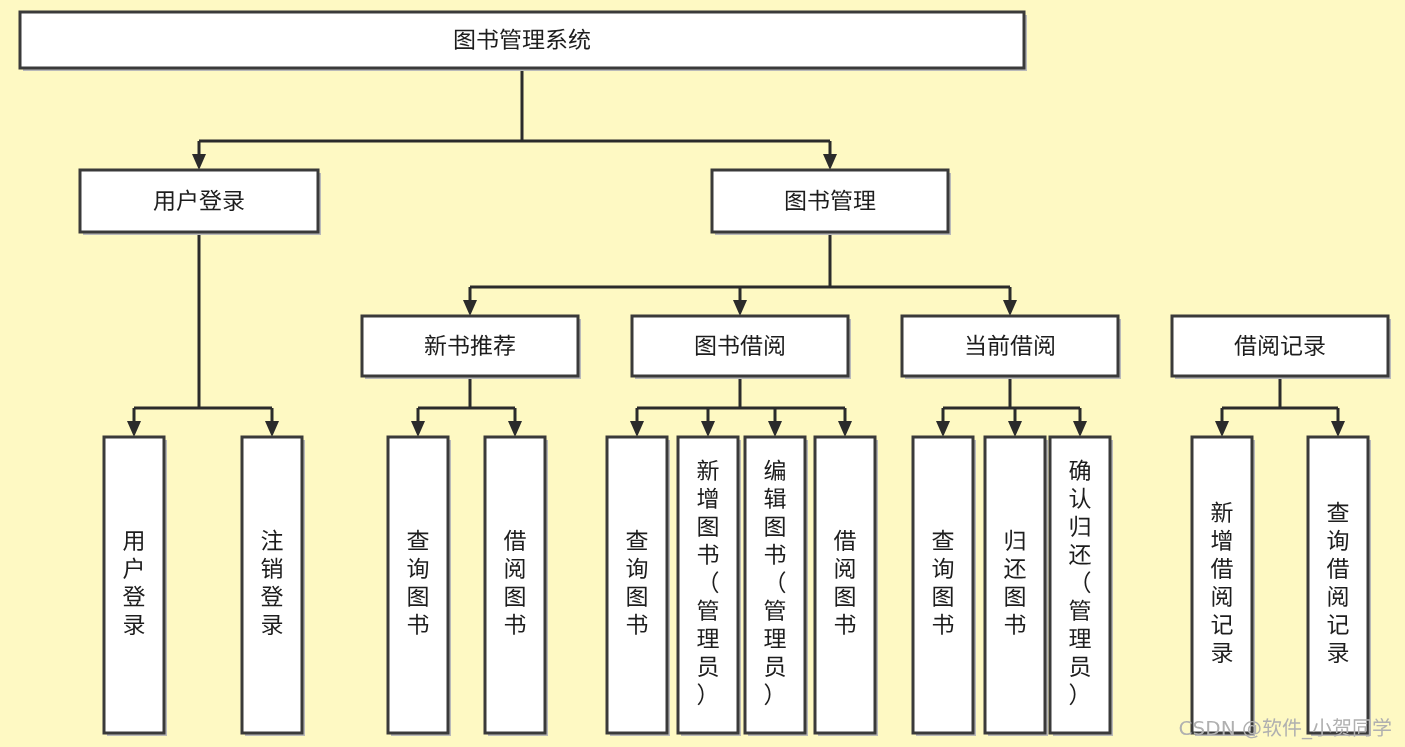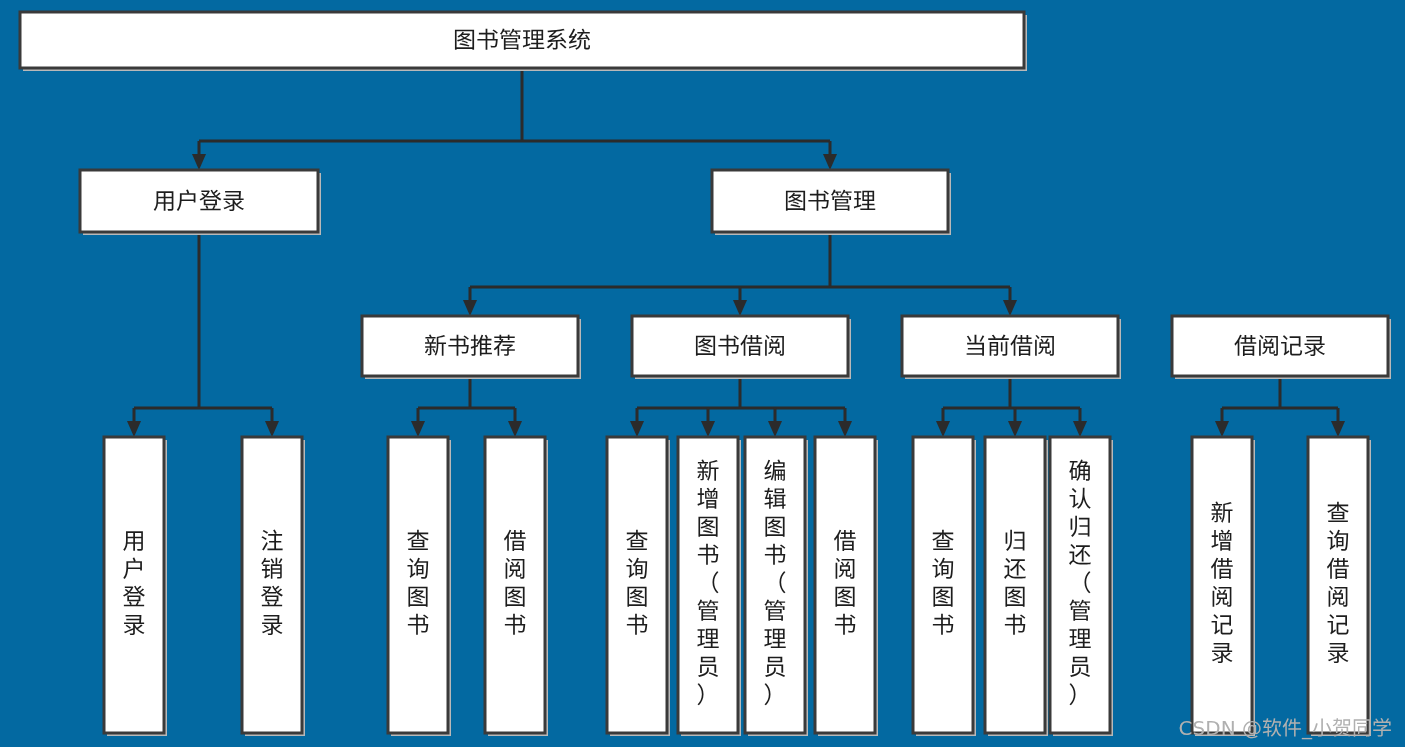--- a/index.html
+++ b/index.html
@@ -8,21 +8,21 @@
     padding: 0;
     background: #ffffff;
   }
   body {
     font-family: "DejaVu Sans", "Liberation Sans", sans-serif;
   }
   #diagram-root {
     position: relative;
     width: 1405px;
     height: 747px;
-    background: #0369a1;
+    background: #fef9c3;
     overflow: hidden;
   }
   svg.diagram-canvas {
     position: absolute;
     top: 0;
     left: 0;
     width: 1405px;
     height: 747px;
     display: block;
   }

